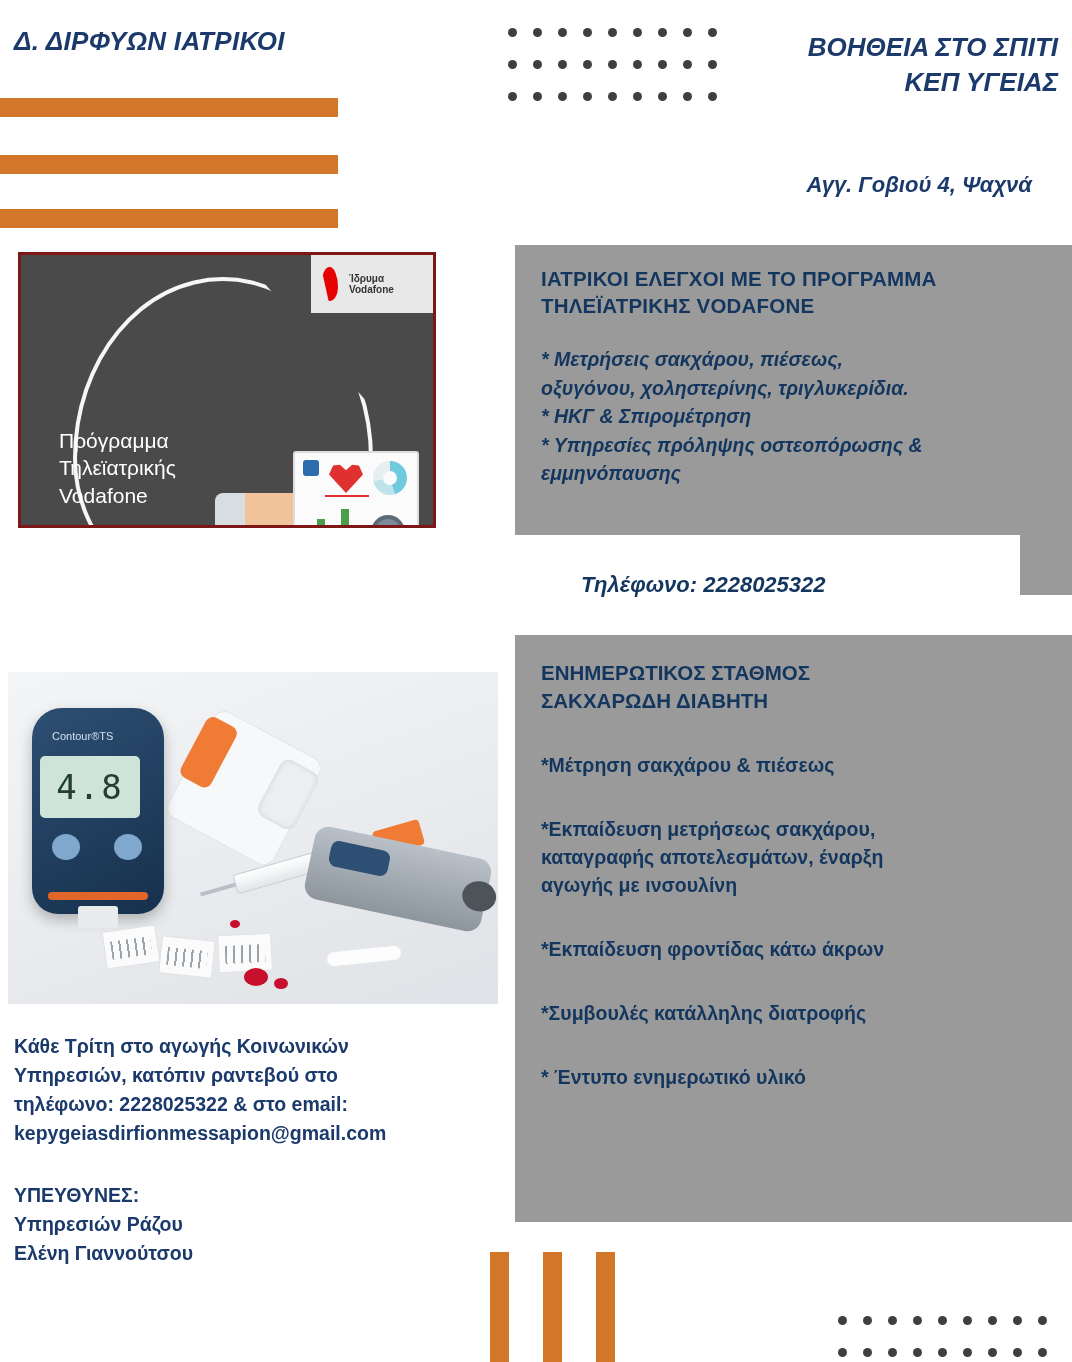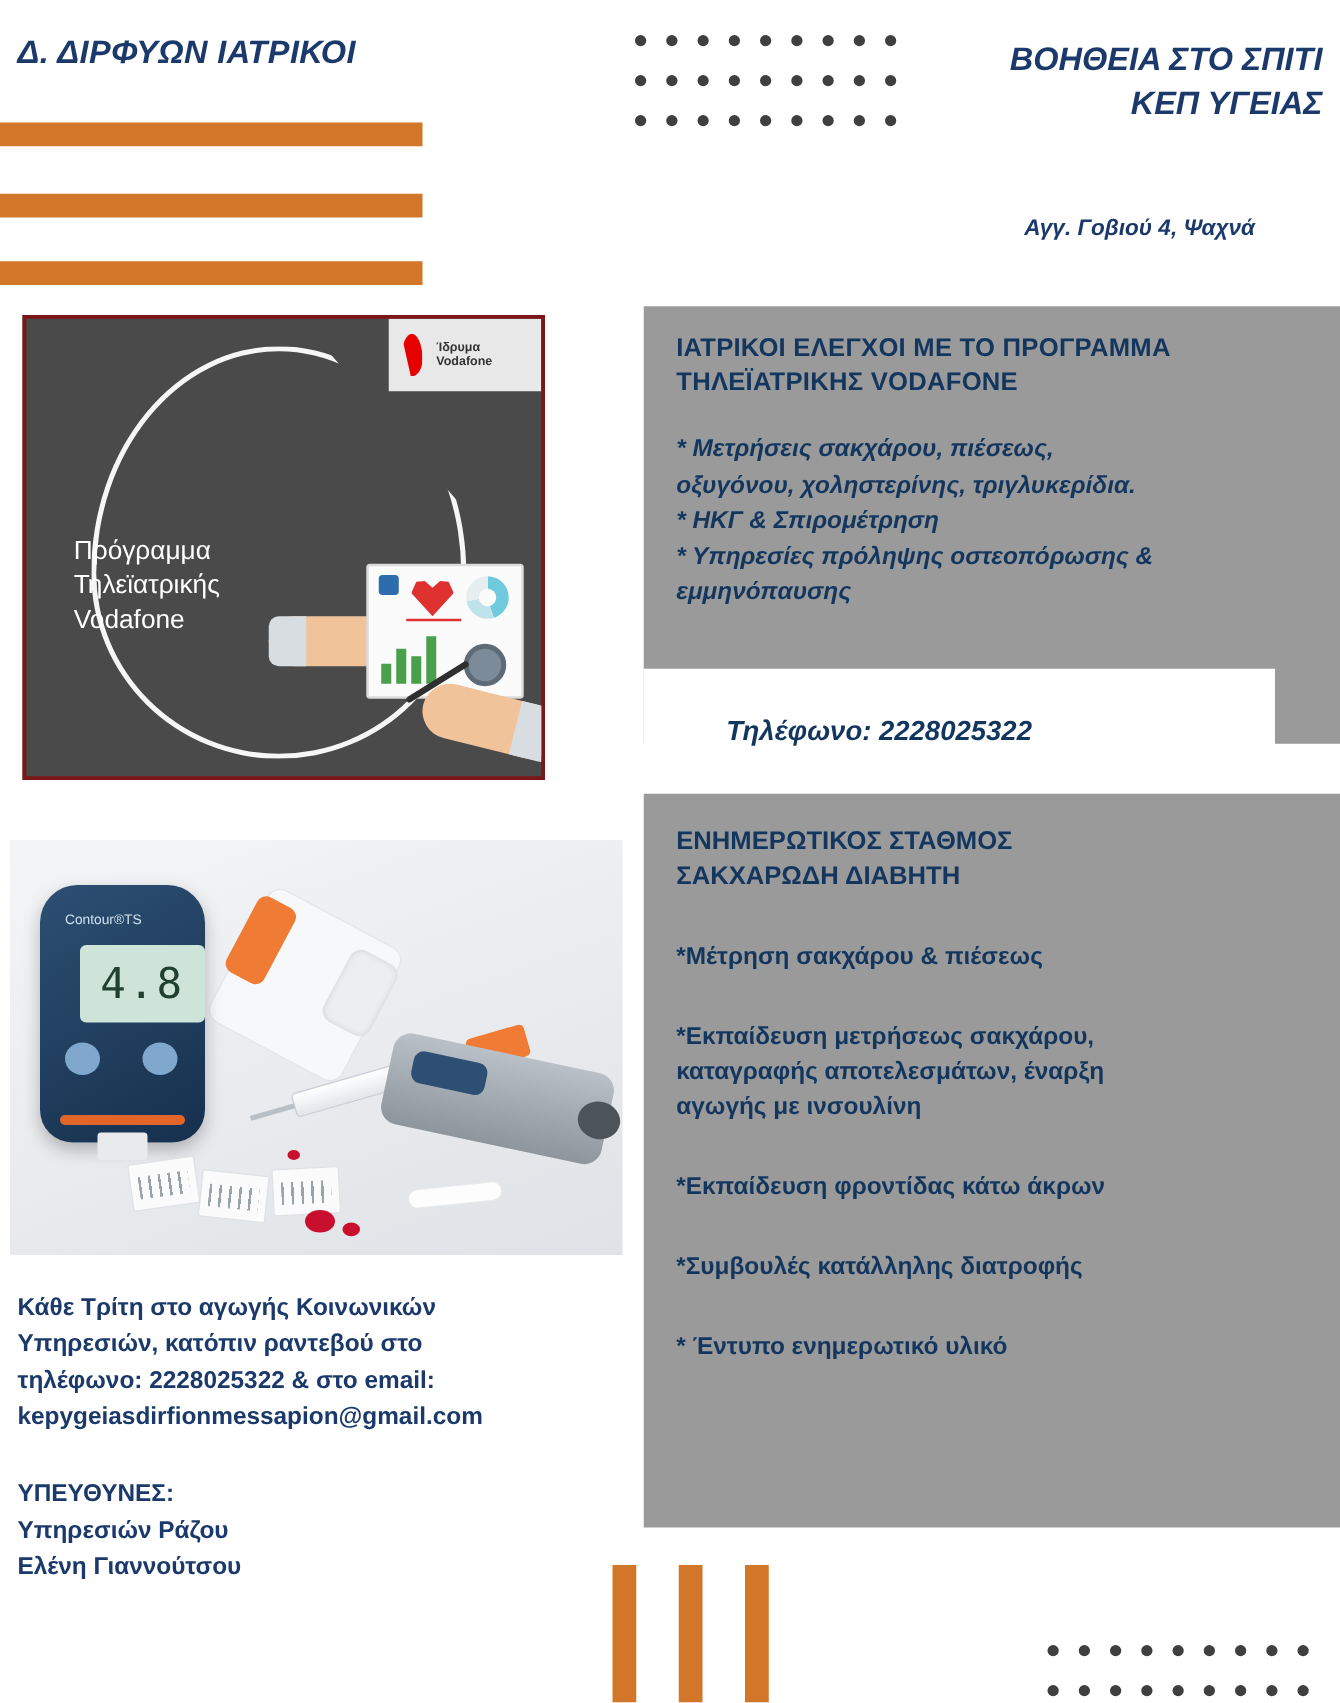--- a/index.html
+++ b/index.html
@@ -56,22 +56,22 @@
     width: 380px;
     text-align: right;
     font-size: 26px;
     font-weight: bold;
     font-style: italic;
     color: #1b3a6b;
     line-height: 1.35;
   }
   .address {
     position: absolute;
-    right: 68px; top: 172px;
-    font-size: 18px;
+    right: 40px; top: 172px;
+    font-size: 22px;
     font-weight: bold;
     font-style: italic;
     color: #1b3a6b;
   }
 
   
   .bar {
     position: absolute;
     left: 0;
     width: 338px;
@@ -90,21 +90,21 @@
     background: #d2762a;
   }
   .vbar1 { left: 490px; }
   .vbar2 { left: 543px; }
   .vbar3 { left: 596px; }
 
   
   .vodafone-img {
     position: absolute;
     left: 18px; top: 252px;
-    width: 418px; height: 372px;
+    width: 418px; height: 276px;
     background: #4a4a4a;
     border: 3px solid #7d1616;
     overflow: hidden;
   }
   .vf-swoosh {
     position: absolute;
     left: 52px; top: 22px;
     width: 300px; height: 330px;
     border: 4px solid #ffffff;
     border-radius: 50% 50% 50% 50% / 55% 55% 45% 45%;
@@ -232,21 +232,21 @@
   .meter {
     position: absolute;
     left: 24px; top: 36px;
     width: 132px; height: 206px;
     background: linear-gradient(150deg,#2d4f73,#16304d);
     border-radius: 30px 30px 26px 26px;
     box-shadow: 0 6px 14px rgba(0,0,0,0.25);
   }
   .meter .screen {
     position: absolute;
-    left: 32px; top: 48px;
+    left: 8px; top: 48px;
     width: 100px; height: 62px;
     background: #cfe4d8;
     border-radius: 5px;
     display: flex; align-items: center; justify-content: center;
     font-family: "DejaVu Sans Mono", monospace;
     font-size: 34px;
     color: #22402f;
     letter-spacing: 2px;
   }
   .meter .brand {

